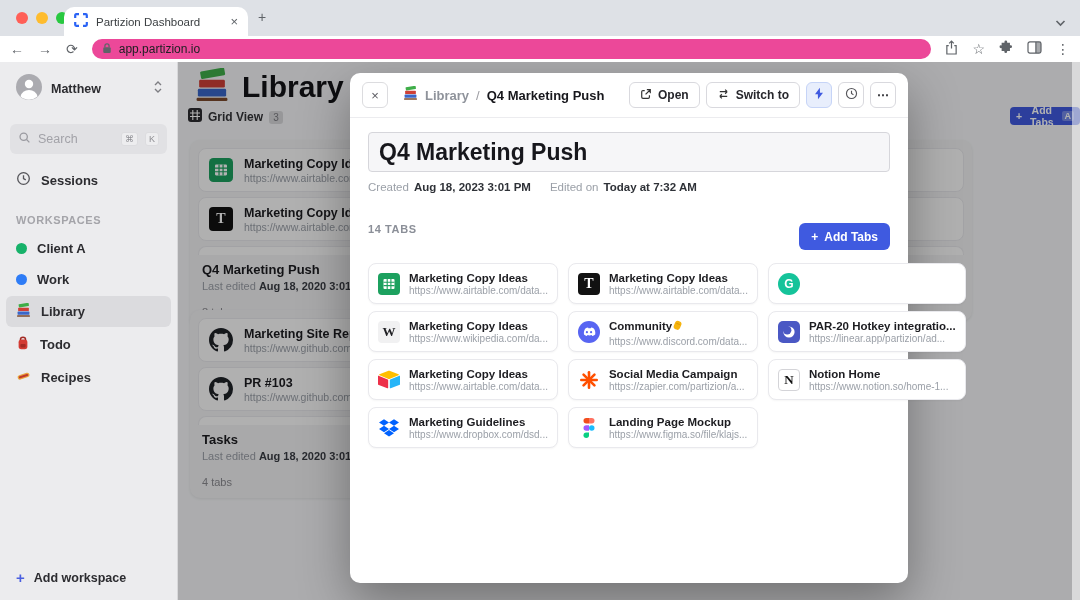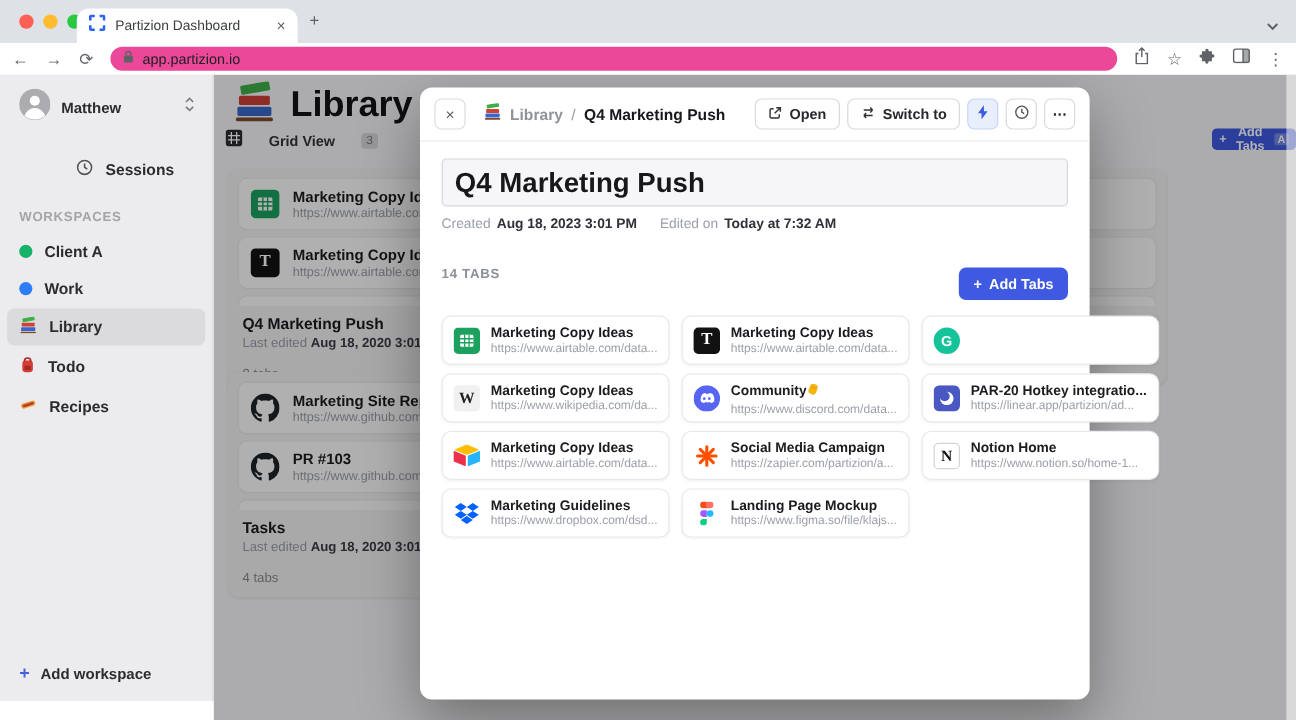--- a/index.html
+++ b/index.html
@@ -16,39 +16,39 @@
   .btab-close { font-size:13px; color:#5f6368; cursor:default; }
   .newtab { position:absolute; left:258px; top:10px; font-size:16px; color:#5f6368; }
   .strip-chev { position:absolute; right:14px; top:13px; }
   .toolbar { position:absolute; left:0; top:36px; right:0; height:26px; background:#fff; display:flex; align-items:center; padding:0 10px; gap:14px; z-index:40; }
   .nav-ic { font-size:14px; color:#5f6368; line-height:1; }
   .omnibox { flex:1; height:20px; background:#ec4899; border-radius:10px; display:flex; align-items:center; padding:0 10px; gap:7px; max-width:846px; }
   .omni-url { font-size:12px; color:#202124; }
   .tb-right { display:flex; align-items:center; gap:14px; margin-left:auto; }
 
   
-  .sidebar { position:absolute; left:0; top:62px; width:178px; bottom:16px; background:#ececee; border-right:1px solid #d8d8da; z-index:30; }
+  .sidebar { position:absolute; left:0; top:62px; width:178px; bottom:0; background:#ececee; border-right:1px solid #d8d8da; z-index:30; }
   .user-row { display:flex; align-items:center; gap:9px; padding:12px 14px 10px 16px; }
   .user-name { font-size:12.5px; font-weight:700; color:#2c2c30; flex:1; }
   .searchbox { margin:10px 10px 0; height:30px; background:#e1e1e4; border-radius:6px; display:flex; align-items:center; padding:0 8px; gap:7px; }
   .search-ph { font-size:12.5px; color:#a2a2a8; flex:1; }
   .kbd { background:#ededef; border:1px solid #dcdcdf; border-radius:3px; font-size:9px; color:#8e8e93; padding:1px 3px; line-height:1.2; }
-  .side-row { display:flex; align-items:center; gap:10px; padding:9px 16px; font-size:13px; font-weight:600; color:#2c2c30;margin-left:47px; }
+  .side-row { display:flex; align-items:center; gap:10px; padding:9px 16px; font-size:13px; font-weight:600; color:#2c2c30; }
   .ws-head { padding:16px 16px 6px; font-size:11px; font-weight:700; letter-spacing:.6px; color:#a4a4a9; }
   .ws-item { display:flex; align-items:center; gap:10px; margin:2px 6px; padding:7px 10px; border-radius:6px; font-size:13px; font-weight:600; color:#2c2c30; }
   .ws-item.sel { background:#dbdbde; }
   .dot { width:11px; height:11px; border-radius:50%; }
   .add-ws { position:absolute; left:0; bottom:6px; width:100%; display:flex; align-items:center; gap:9px; padding:9px 16px; font-size:12.5px; font-weight:600; color:#2c2c30; }
   .plus-blue { color:#4a5fe0; font-size:15px; font-weight:700; line-height:1; }
 
   
   .main { position:absolute; left:178px; top:62px; right:0; bottom:0; background:#f6f7f9; overflow:hidden; }
   .pg-title-row { position:absolute; left:16px; top:6px; display:flex; align-items:center; gap:12px; }
   .pg-title { font-size:30px; font-weight:800; color:#141417; }
-  .gridview { position:absolute; left:10px; top:46px; display:flex; align-items:center; gap:22px; }
+  .gridview { position:absolute; left:10px; top:46px; display:flex; align-items:center; gap:6px; }
   .gv-label { font-size:12px; font-weight:700; color:#333337; }
   .count-badge { background:#d9d9dc; border-radius:3px; font-size:10px; color:#7c7c82; padding:1px 4px; }
   .addtabs-sm { position:absolute; left:832px; top:45px; height:18px; background:#3f5ae0; color:#fff; border:none; border-radius:4px; display:flex; align-items:center; gap:4px; font-size:10.5px; font-weight:600; padding:0 6px; }
   .key-badge { background:rgba(255,255,255,.28); border-radius:2px; font-size:9px; padding:0 3px; }
 
   .coll-card { position:absolute; width:360px; background:#f2f2f4; border-radius:10px; box-shadow:0 1px 3px rgba(0,0,0,.08); padding:8px; }
   .bg-tile { display:flex; align-items:center; gap:11px; background:#fcfcfd; border:1px solid #e9e9ec; border-radius:8px; height:44px; padding:0 10px; margin-bottom:5px; }
   .tile-sliver { height:9px; background:#fcfcfd; border:1px solid #e9e9ec; border-bottom:none; border-radius:8px 8px 0 0; }
   .coll-foot { padding:7px 4px 2px; }
   .coll-name { font-size:13px; font-weight:700; color:#1c1c20; }
@@ -176,20 +176,31 @@
             <path d="M4.5 22.5a8.8 8.8 0 0 1 17 0 13 13 0 0 1-17 0Z" fill="#fff"></path>
           </svg>
       </span>
       <span class="user-name">Matthew</span>
       <span>
         <svg width="10" height="14" viewBox="0 0 10 14" fill="none" stroke="#7d7d82" stroke-width="1.4">
             <path d="m2 5 3-3 3 3M2 9l3 3 3-3"></path>
           </svg>
       </span>
     </div>
+    <div class="searchbox">
+      <span>
+        <svg width="13" height="13" viewBox="0 0 16 16" fill="none" stroke="#9a9aa0" stroke-width="1.6">
+            <circle cx="7" cy="7" r="4.5"></circle>
+            <path d="m10.5 10.5 3.5 3.5"></path>
+          </svg>
+      </span>
+      <span class="search-ph">Search</span>
+      <span class="kbd">⌘</span>
+      <span class="kbd">K</span>
+    </div>
     <div class="side-row" style="margin-top:8px;">
       <span>
         <svg width="15" height="15" viewBox="0 0 16 16" fill="none" stroke="#55555a" stroke-width="1.4">
             <circle cx="8" cy="8" r="6.2"></circle>
             <path d="M8 4.5V8l2.4 1.4"></path>
           </svg>
       </span>
       <span>Sessions</span>
     </div>
     <div class="ws-head">WORKSPACES</div>

